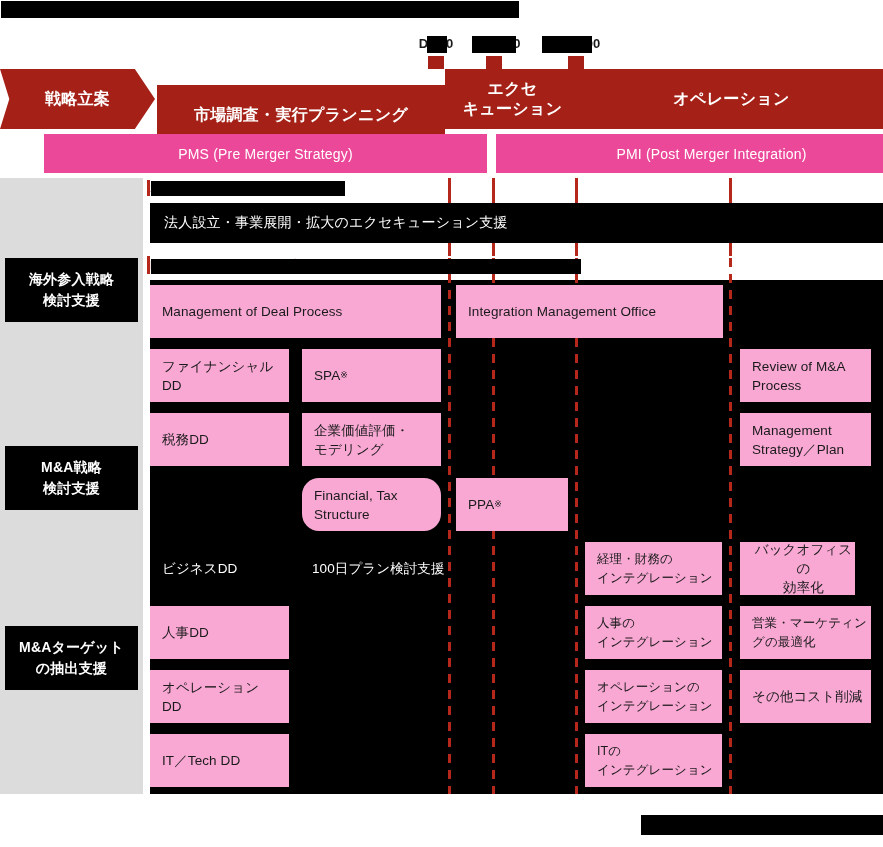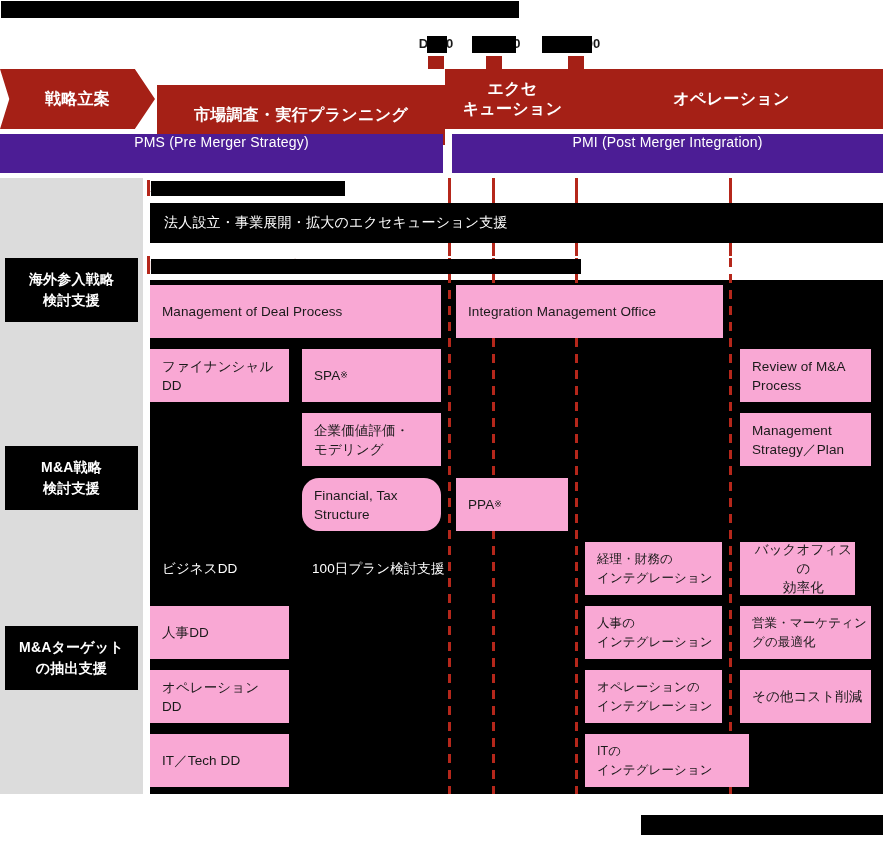--- a/index.html
+++ b/index.html
@@ -89,27 +89,29 @@
   }
   .phase-seg.chevron {
     clip-path: polygon(0 0, 87% 0, 100% 50%, 87% 100%, 0 100%, 6% 50%);
   }
 
   
   .pm-band {
     position: absolute;
     top: 134px;
     height: 39px;
-    background: #4c1d95;
+    background: #ec4899;
     color: #ffffff;
     font-size: 14px;
     display: flex;
+    align-items: center;
     justify-content: center;
     text-align: center;
     letter-spacing: 0.2px;
+    margin-left: 44px;
   }
 
   
   .sidebar-col {
     position: absolute;
     left: 0px;
     top: 178px;
     width: 143px;
     height: 616px;
     background: #DCDCDC;
@@ -346,20 +348,23 @@
   </div>
   <div class="box" style="left:302px; top:349px; width:139px; height:53px;">
     <span>SPA</span>
       <span class="sup">※</span>
   </div>
   <div class="box" style="left:740px; top:349px; width:131px; height:53px; white-space:pre-line;">
     <span>Review of M&amp;A
 Process</span>
   </div>
 
+  <div class="box" style="left:150px; top:413px; width:139px; height:53px;">
+    <span>税務DD</span>
+  </div>
   <div class="box" style="left:302px; top:413px; width:139px; height:53px; white-space:pre-line;">
     <span>企業価値評価・
 モデリング</span>
   </div>
   <div class="box" style="left:740px; top:413px; width:131px; height:53px; white-space:pre-line;">
     <span>Management
 Strategy／Plan</span>
   </div>
 
   <div class="box" style="left:302px; top:478px; width:139px; height:53px; white-space:pre-line;border-radius:17px;">
@@ -406,21 +411,21 @@
     <span>オペレーションの
 インテグレーション</span>
   </div>
   <div class="box" style="left:740px; top:670px; width:131px; height:53px;align-items:center;">
     <span>その他コスト削減</span>
   </div>
 
   <div class="box" style="left:150px; top:734px; width:139px; height:53px;">
     <span>IT／Tech DD</span>
   </div>
-  <div class="box" style="left:585px; top:734px; width:164px; height:53px; white-space:pre-line; font-size:12.5px;">
+  <div class="box" style="left:585px; top:734px; width:137px; height:53px; white-space:pre-line; font-size:12.5px;">
     <span>ITの
 インテグレーション</span>
   </div>
 
   <div class="footnote" style="left:641px; top:818px;">
     <span>※SPA：Sale and Purchase Agreement／PPA：Purchase Price Allocation</span>
   </div>
   <div class="footnote-redact" style="left:641px; top:815px; width:242px; height:20px;"></div>
 
 </div>

